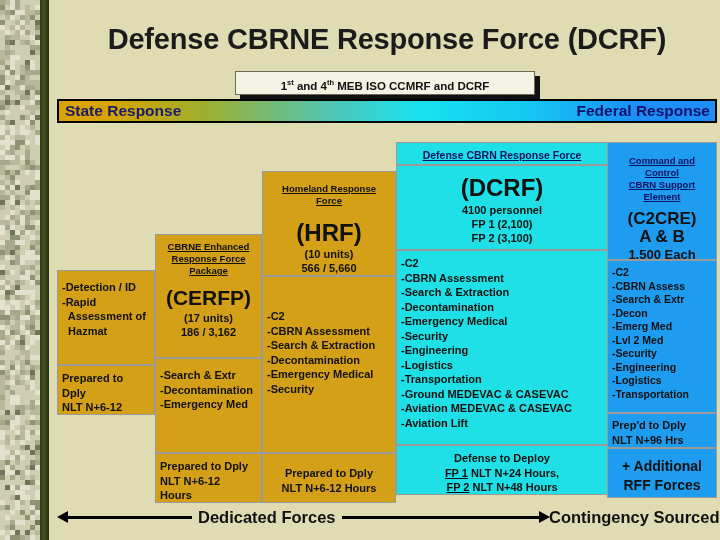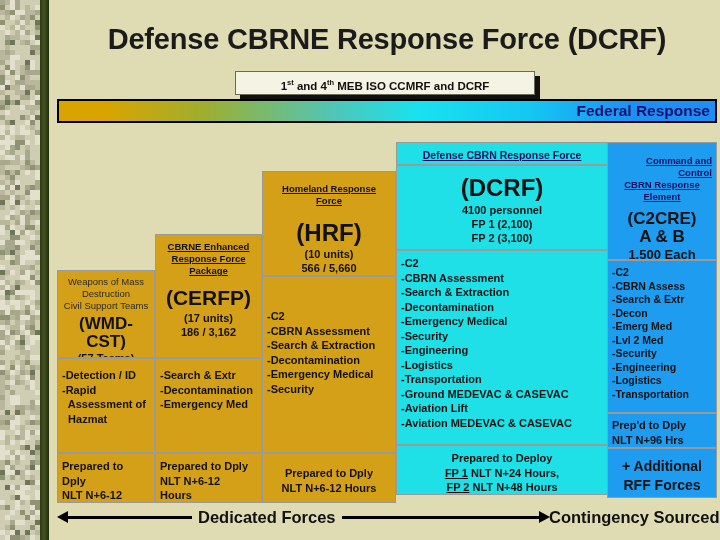--- a/index.html
+++ b/index.html
@@ -1036,32 +1036,25 @@
     </div>
   <div id="camo-bar"></div>
   <div id="camo-gap"></div>
 
   <div id="title">Defense CBRNE Response Force (DCRF)</div>
 
   <div id="callout-shadow"></div>
   <div id="callout"><span>1</span><sup>st</sup><span> and 4</span><sup>th</sup><span> MEB ISO CCMRF and DCRF</span></div>
 
   <div id="banner-outer">
+    <div id="banner-state">State Response</div>
     <div id="banner-federal">Federal Response</div>
   </div>
 
   <div class="col" style="left:57px; top:270px; width:98px;">
-    <div class="cell gold" style="height:88px;">
-      <div class="hdr-sub plain" style="padding-top:2px;">Weapons of Mass</div>
-      <div class="hdr-sub plain">Destruction</div>
-      <div class="hdr-sub plain">Civil Support Teams</div>
-      <div class="acr" style="font-size:17px; padding-top:3px;">(WMD-CST)</div>
-      <div class="sub-line">(57 Teams)</div>
-
-    </div>
     <div class="cell gold" style="height:95px;">
       <div class="caps" style="padding-top:6px;">-Detection / ID</div>
       <div class="caps">-Rapid</div>
       <div class="caps" style="white-space:pre;">  Assessment of</div>
       <div class="caps" style="white-space:pre;">  Hazmat</div>
     </div>
     <div class="cell gold" style="height:50px;">
       <div class="foot" style="padding-top:2px;">Prepared to Dply</div>
       <div class="foot">NLT N+6-12</div>
       <div class="foot">Hours</div>
@@ -1125,34 +1118,34 @@
       <div class="caps" style="padding-top:2px;">-C2</div>
       <div class="caps">-CBRN Assessment</div>
       <div class="caps">-Search &amp; Extraction</div>
       <div class="caps">-Decontamination</div>
       <div class="caps">-Emergency Medical</div>
       <div class="caps">-Security</div>
       <div class="caps">-Engineering</div>
       <div class="caps">-Logistics</div>
       <div class="caps">-Transportation</div>
       <div class="caps">-Ground MEDEVAC &amp; CASEVAC</div>
+      <div class="caps">-Aviation MEDEVAC &amp; CASEVAC</div>
       <div class="caps">-Aviation Lift</div>
-      <div class="caps">-Aviation MEDEVAC &amp; CASEVAC</div>
     </div>
     <div class="cell cyan" style="height:50px;">
-      <div class="foot" style="padding-top:2px; text-align:center;">Prepared to Deploy</div>
+      <div class="foot" style="padding-top:2px; text-align:center;">Defense to Deploy</div>
       <div class="foot" style="text-align:center;"><u>FP 1</u><span> NLT N+24 Hours,</span></div>
       <div class="foot" style="text-align:center;"><u>FP 2</u><span> NLT N+48 Hours</span></div>
     </div>
   </div>
 
   <div class="col" style="left:607px; top:142px; width:110px;">
     <div class="cell blue" style="height:118px;">
-      <div class="hdr-sub" style="padding-top:9px;text-align:right;">Command and Control</div>
-      <div class="hdr-sub">CBRN Response</div>
+      <div class="hdr-sub" style="padding-top:9px;">Command and Control</div>
+      <div class="hdr-sub">CBRN Support</div>
       <div class="hdr-sub">Element</div>
       <div class="acr" style="font-size:17px; padding-top:7px;">(C2CRE)</div>
       <div class="acr" style="font-size:17px;">A &amp; B</div>
       <div class="sub-line" style="font-size:13px; padding-top:2px;">1,500 Each</div>
     </div>
     <div class="cell blue" style="height:153px;">
       <div class="caps small" style="padding-top:2px;">-C2</div>
       <div class="caps small">-CBRN Assess</div>
       <div class="caps small">-Search &amp; Extr</div>
       <div class="caps small">-Decon</div>

